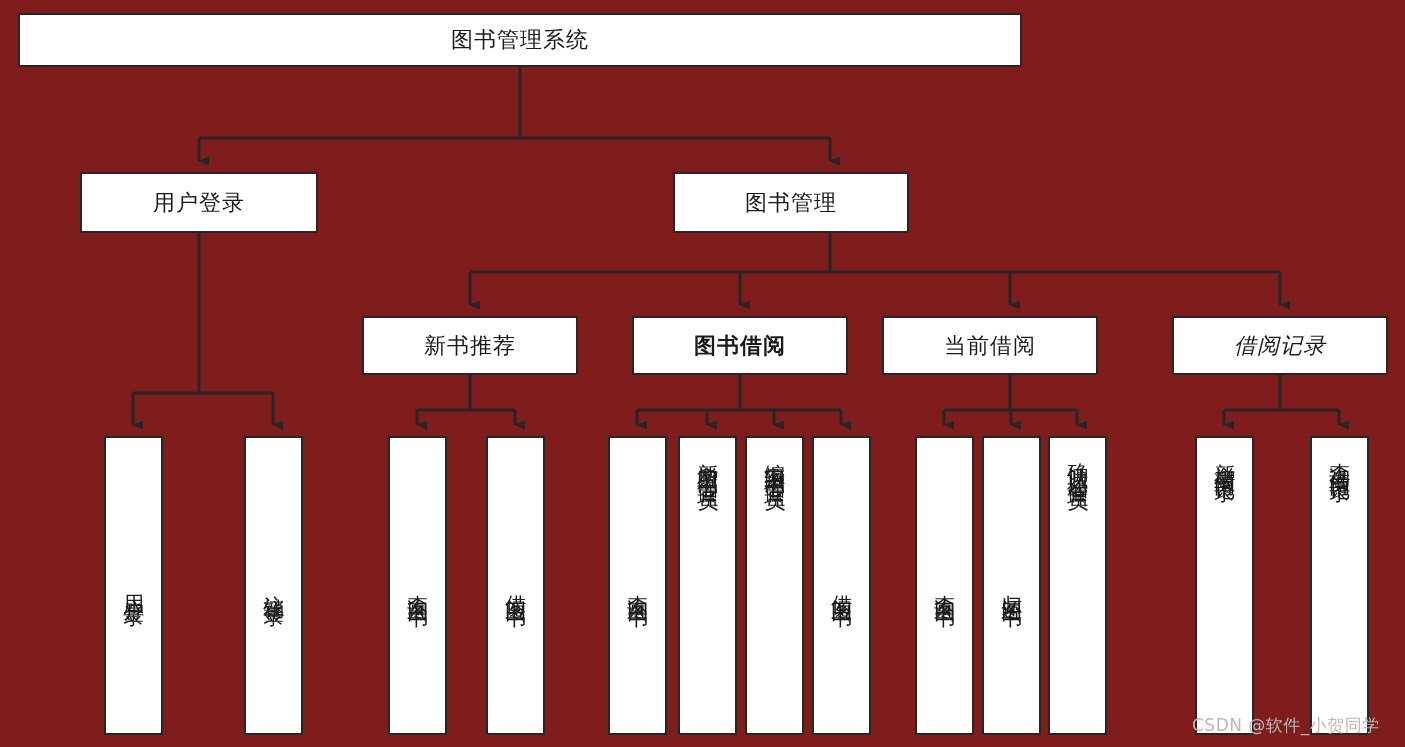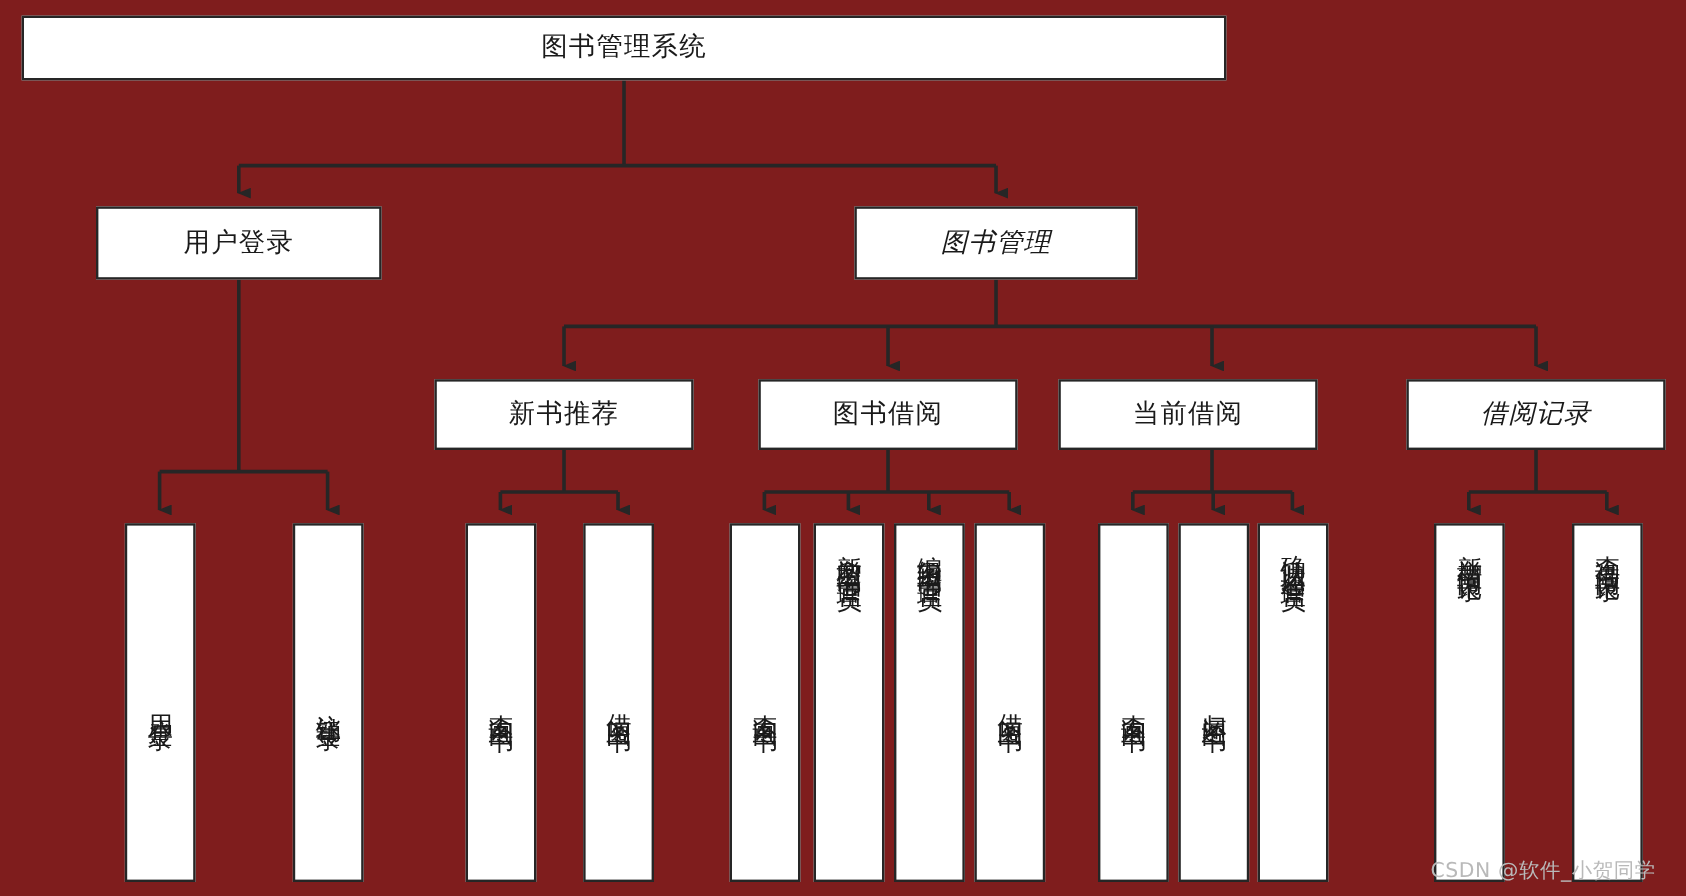--- a/index.html
+++ b/index.html
@@ -114,29 +114,29 @@
   </svg>
 
   <div class="node horiz" id="node-root" style="left: 18px; top: 13px; width: 1004px; height: 54px;">
     <span>图书管理系统</span>
   </div>
 
   <div id="nodes-level2">
       <div class="node horiz" style="left: 80px; top: 172px; width: 238px; height: 61px;">
         <span>用户登录</span>
       </div>
-      <div class="node horiz" style="left: 712px; top: 172px; width: 236px; height: 61px; font-style: italic;">
+      <div class="node horiz" style="left: 673px; top: 172px; width: 236px; height: 61px;">
         <span>图书管理</span>
       </div>
     </div>
   <div id="nodes-level3">
       <div class="node horiz" style="left: 362px; top: 316px; width: 216px; height: 59px;">
         <span>新书推荐</span>
       </div>
-      <div class="node horiz" style="left: 632px; top: 316px; width: 216px; height: 59px;">
+      <div class="node horiz" style="left: 632px; top: 316px; width: 216px; height: 59px; font-weight: bold;">
         <span>图书借阅</span>
       </div>
       <div class="node horiz" style="left: 882px; top: 316px; width: 216px; height: 59px;">
         <span>当前借阅</span>
       </div>
       <div class="node horiz" style="left: 1172px; top: 316px; width: 216px; height: 59px; font-style: italic;">
         <span>借阅记录</span>
       </div>
     </div>
   <div id="nodes-leaves">

